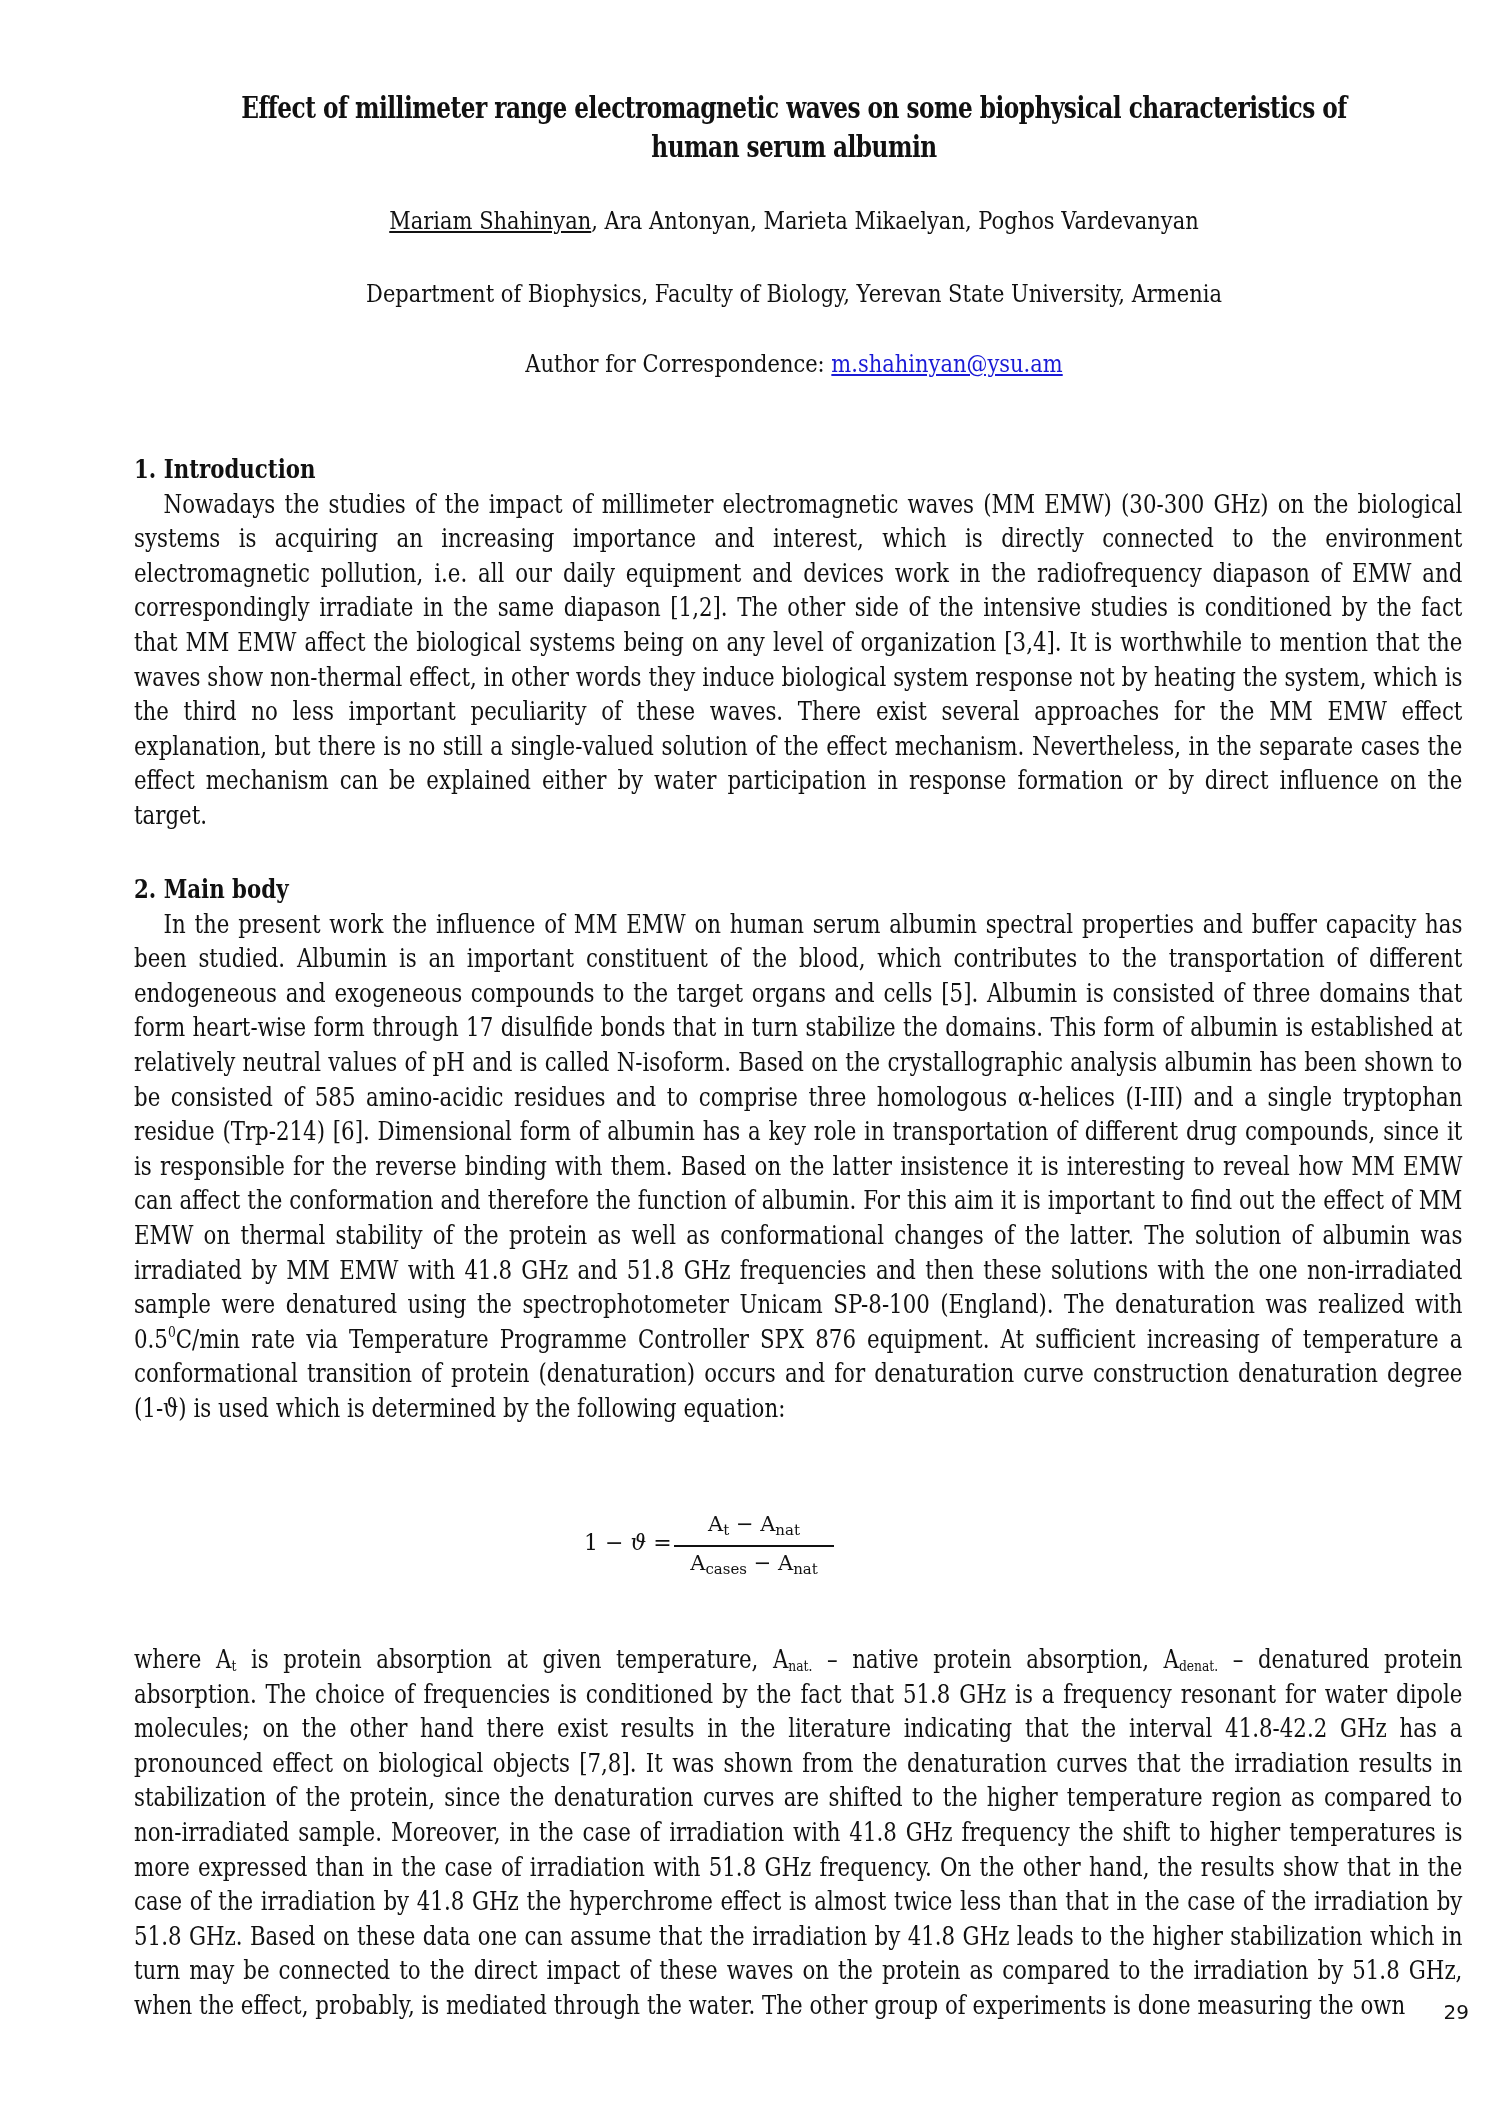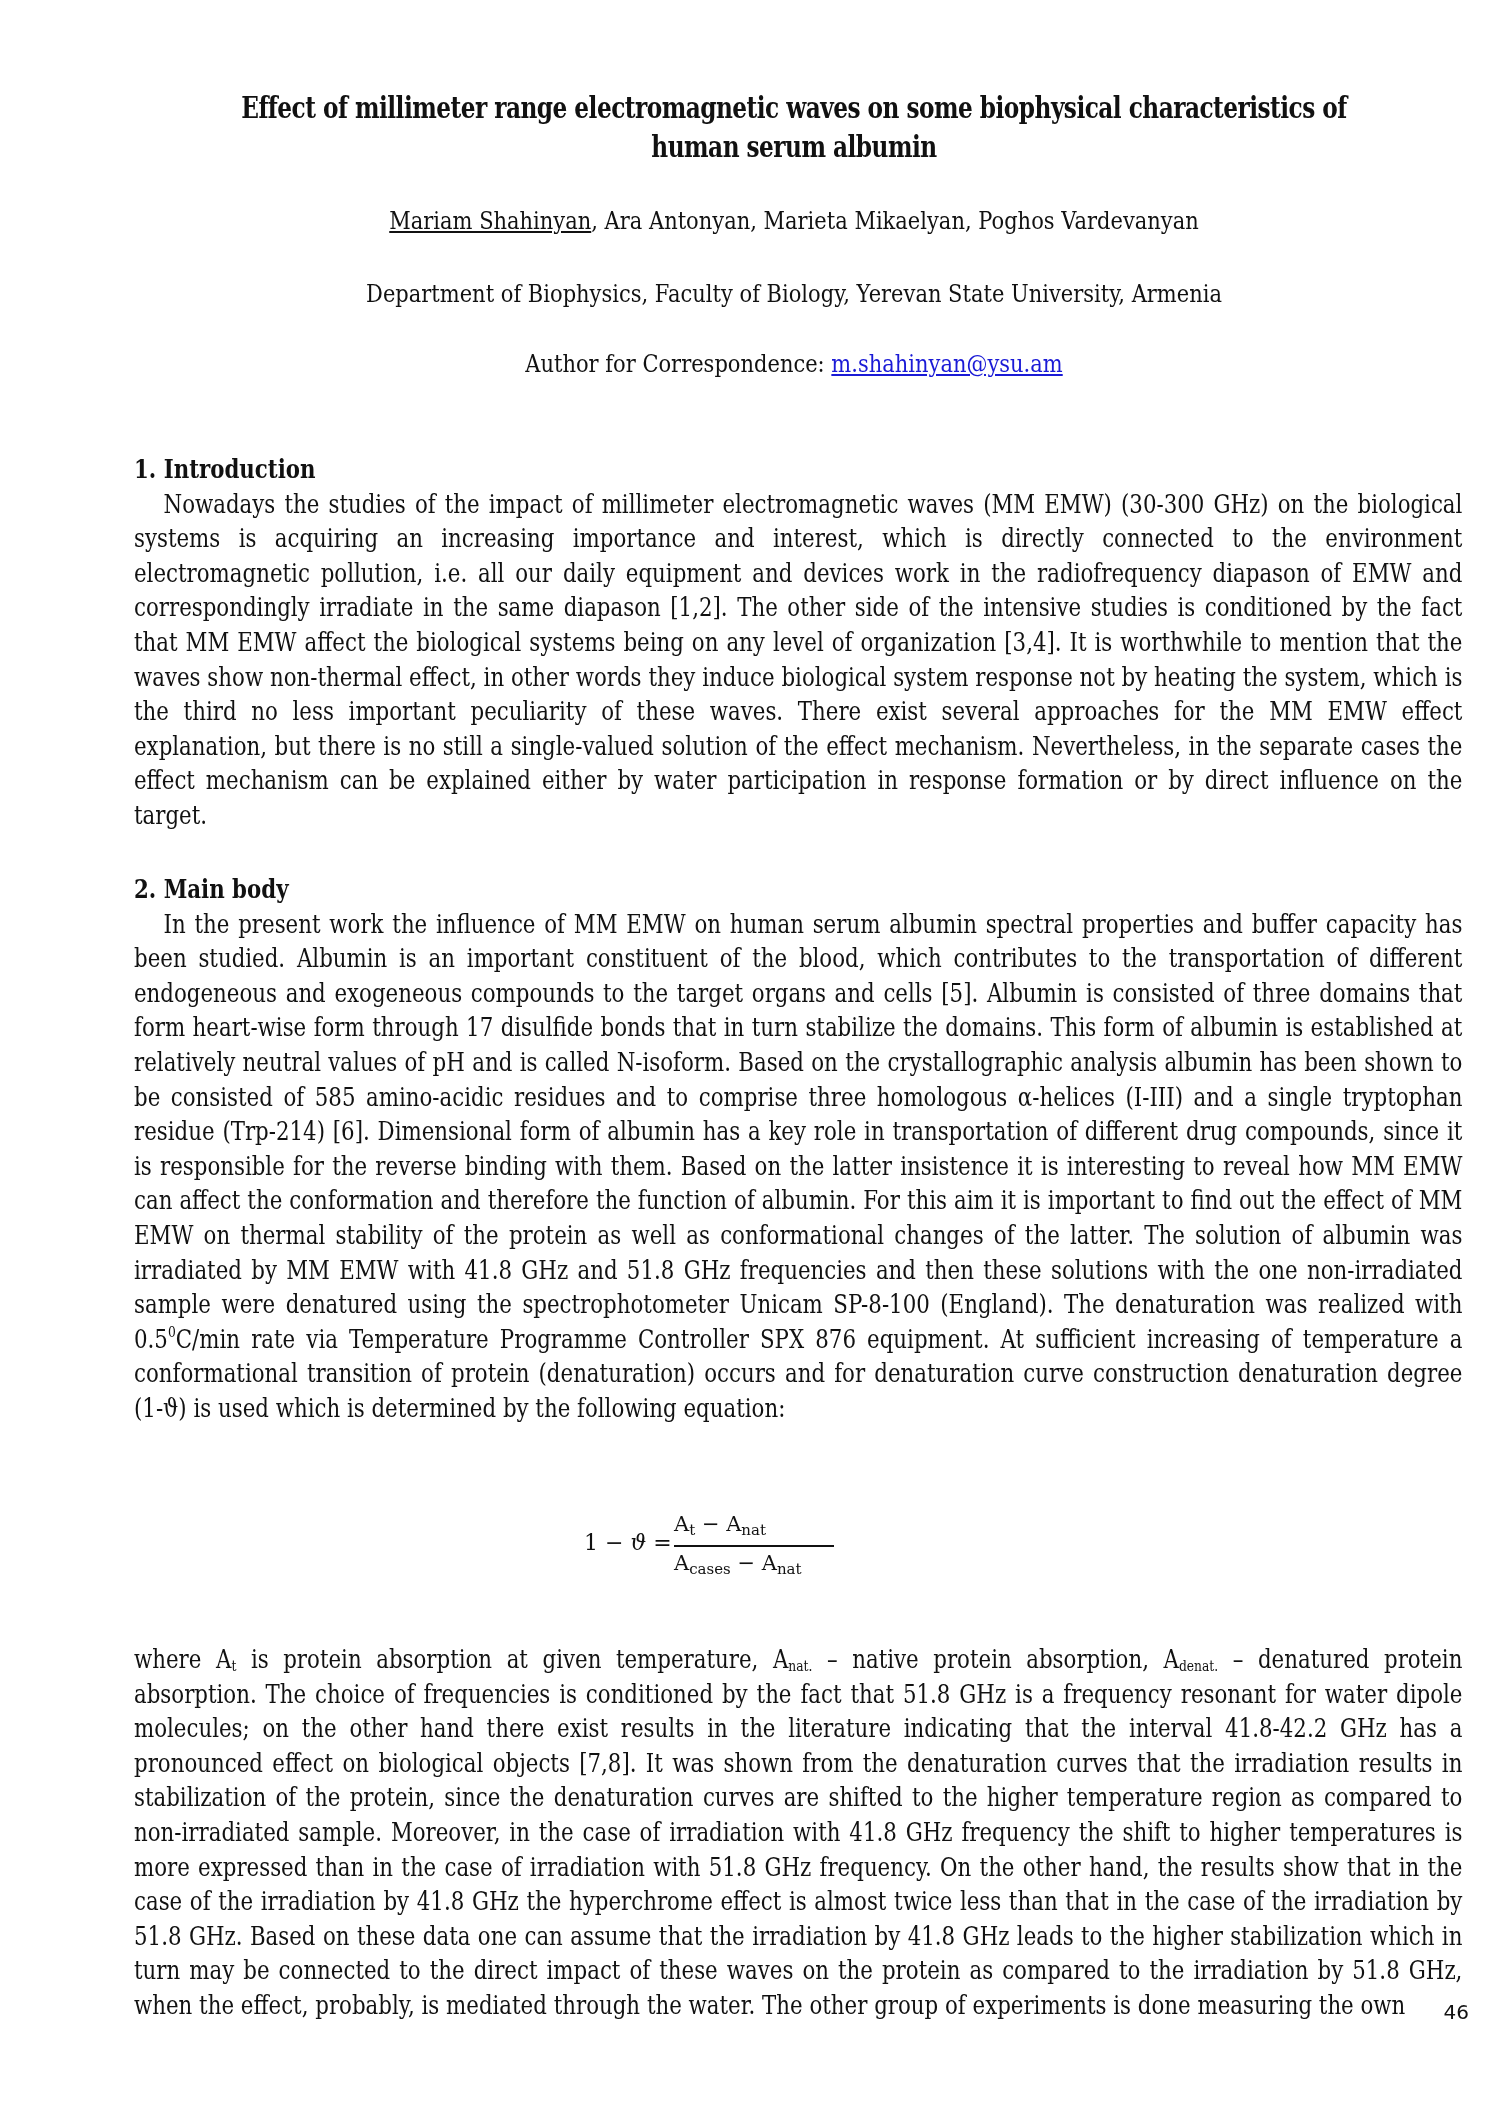--- a/index.html
+++ b/index.html
@@ -38,21 +38,21 @@
   .para-noindent { text-indent: 0; }
   .sup { font-size: 15px; vertical-align: 11px; line-height: 0; }
   .sub { font-size: 15px; vertical-align: -3px; line-height: 0; }
   .sec1 { top: 452px; }
   .sec2 { top: 872px; }
   .equation {
     position: absolute; left: 532px; top: 1510px; height: 70px; width: 300px;
     font-family: "DejaVu Serif", serif; font-size: 22px; color: #111;
   }
   .eq-lhs { position: absolute; left: 8px; top: 20px; white-space: nowrap; }
-  .eq-frac { position: absolute; left: 98px; top: 0; width: 160px; }
+  .eq-frac { position: absolute; left: 98px; top: 0; width: 160px; text-align: center; }
   .eq-num { display: block; font-size: 21px; line-height: 28px; white-space: nowrap; }
   .eq-bar { display: block; height: 2px; background: #111; margin: 1px 0 2px 0; }
   .eq-den { display: block; font-size: 21px; line-height: 28px; white-space: nowrap; }
   .eq-sub { font-size: 15px; vertical-align: -4px; }
   .eq-theta { font-style: italic; }
   .sec3 { top: 1642px; }
   .page-number {
     position: absolute; left: 1385px; top: 2000px; width: 40px; text-align: right;
     font-family: "DejaVu Sans", sans-serif; font-size: 20px; color: #111;
   }
@@ -96,15 +96,15 @@
       <span class="eq-den"><span>A</span><span class="eq-sub">cases</span><span> − A</span><span class="eq-sub">nat</span></span>
     </span>
   </div>
 
   <div class="section sec3">
     <div class="para-wrap">
       <p class="para para-noindent"><span>where A</span><span class="sub">t</span><span> is protein absorption at given temperature, A</span><span class="sub">nat.</span><span> – native protein absorption, A</span><span class="sub">denat.</span><span> – denatured protein absorption. The choice of frequencies is conditioned by the fact that 51.8 GHz is a frequency resonant for water dipole molecules; on the other hand there exist results in the literature indicating that the interval 41.8-42.2 GHz has a pronounced effect on biological objects [7,8]. It was shown from the denaturation curves that the irradiation results in stabilization of the protein, since the denaturation curves are shifted to the higher temperature region as compared to non-irradiated sample. Moreover, in the case of irradiation with 41.8 GHz frequency the shift to higher temperatures is more expressed than in the case of irradiation with 51.8 GHz frequency. On the other hand, the results show that in the case of the irradiation by 41.8 GHz the hyperchrome effect is almost twice less than that in the case of the irradiation by 51.8 GHz. Based on these data one can assume that the irradiation by 41.8 GHz leads to the higher stabilization which in turn may be connected to the direct impact of these waves on the protein as compared to the irradiation by 51.8 GHz, when the effect, probably, is mediated through the water. The other group of experiments is done measuring the own</span></p>
     </div>
   </div>
 
-  <div class="page-number">46</div>
+  <div class="page-number">29</div>
 
 </div>
 
 </body></html>

